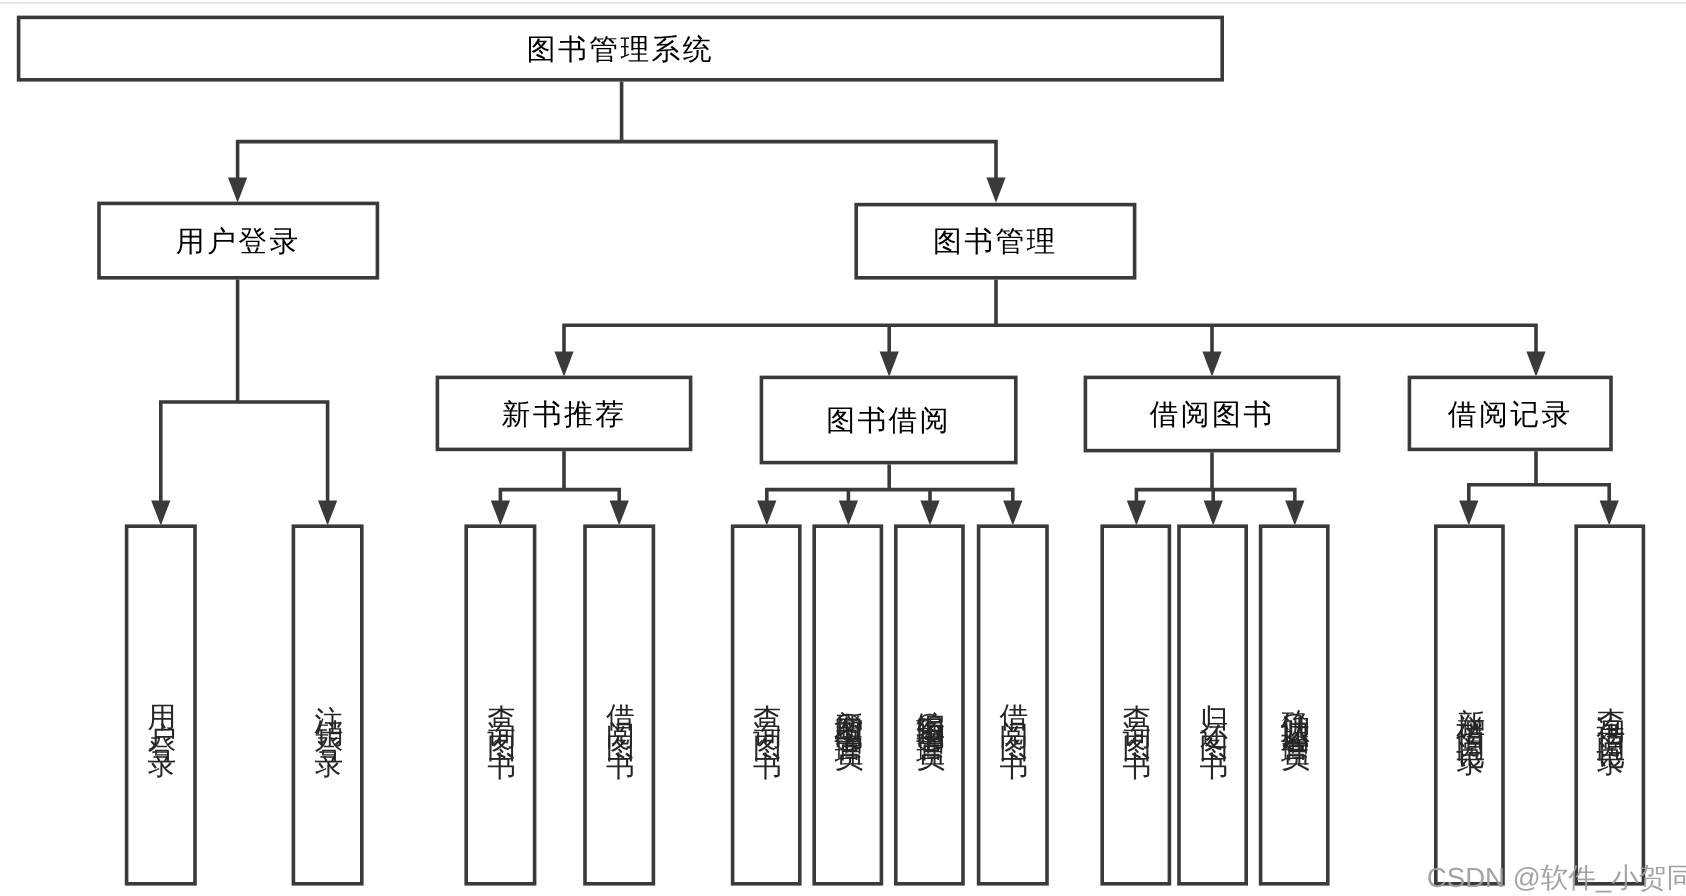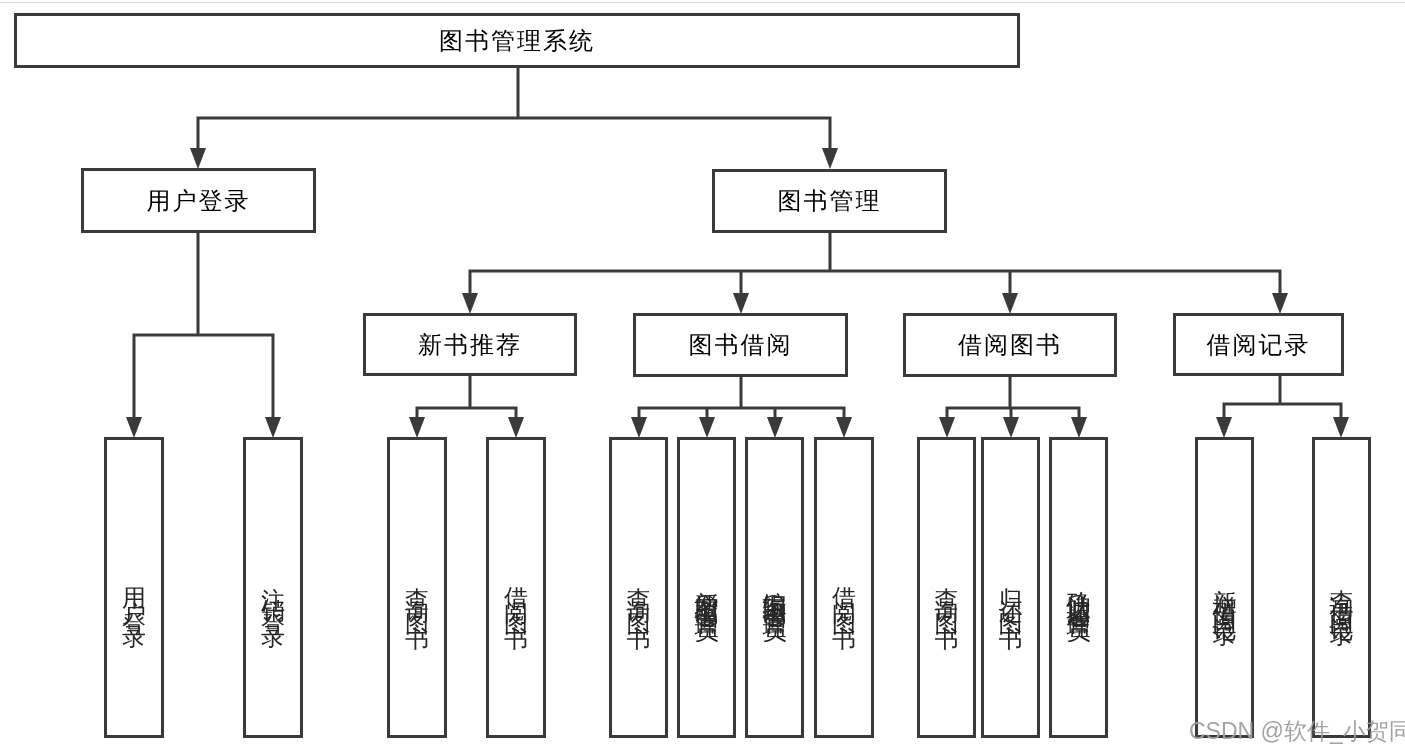--- a/index.html
+++ b/index.html
@@ -19,21 +19,21 @@
     white-space:nowrap;line-height:1;
   }
   .sp4{letter-spacing:13px;margin-bottom:-13px;}
   .sp6{letter-spacing:7px;margin-bottom:-7px;}
   .splong{letter-spacing:4px;margin-bottom:-4px;}
   
   .b-root{left:14px;top:13px;width:1006px;height:55px;}
   .b-l2a{left:81px;top:168px;width:235px;height:65px;}
   .b-l2b{left:712px;top:169px;width:235px;height:64px;}
   .b-l3a{left:363px;top:313px;width:214px;height:63px;}
-  .b-l3b{left:633px;top:313px;width:215px;height:64px;}
+  .b-l3b{left:633px;top:313px;width:215px;height:74px;}
   .b-l3c{left:903px;top:313px;width:214px;height:64px;}
   .b-l3d{left:1173px;top:313px;width:171px;height:63px;}
   .leaf{top:437px;width:60px;height:301px;}
   .b-v1{left:104px;} .b-v2{left:243px;}
   .b-v3{left:387px;} .b-v4{left:486px;}
   .b-v5{left:609px;width:59px;} .b-v6{left:677px;width:59px;}
   .b-v7{left:745px;width:59px;} .b-v8{left:814px;}
   .b-v9{left:917px;width:59px;} .b-v10{left:981px;width:59px;} .b-v11{left:1049px;width:59px;}
   .b-v12{left:1195px;width:59px;} .b-v13{left:1312px;width:59px;}
   .watermark{

